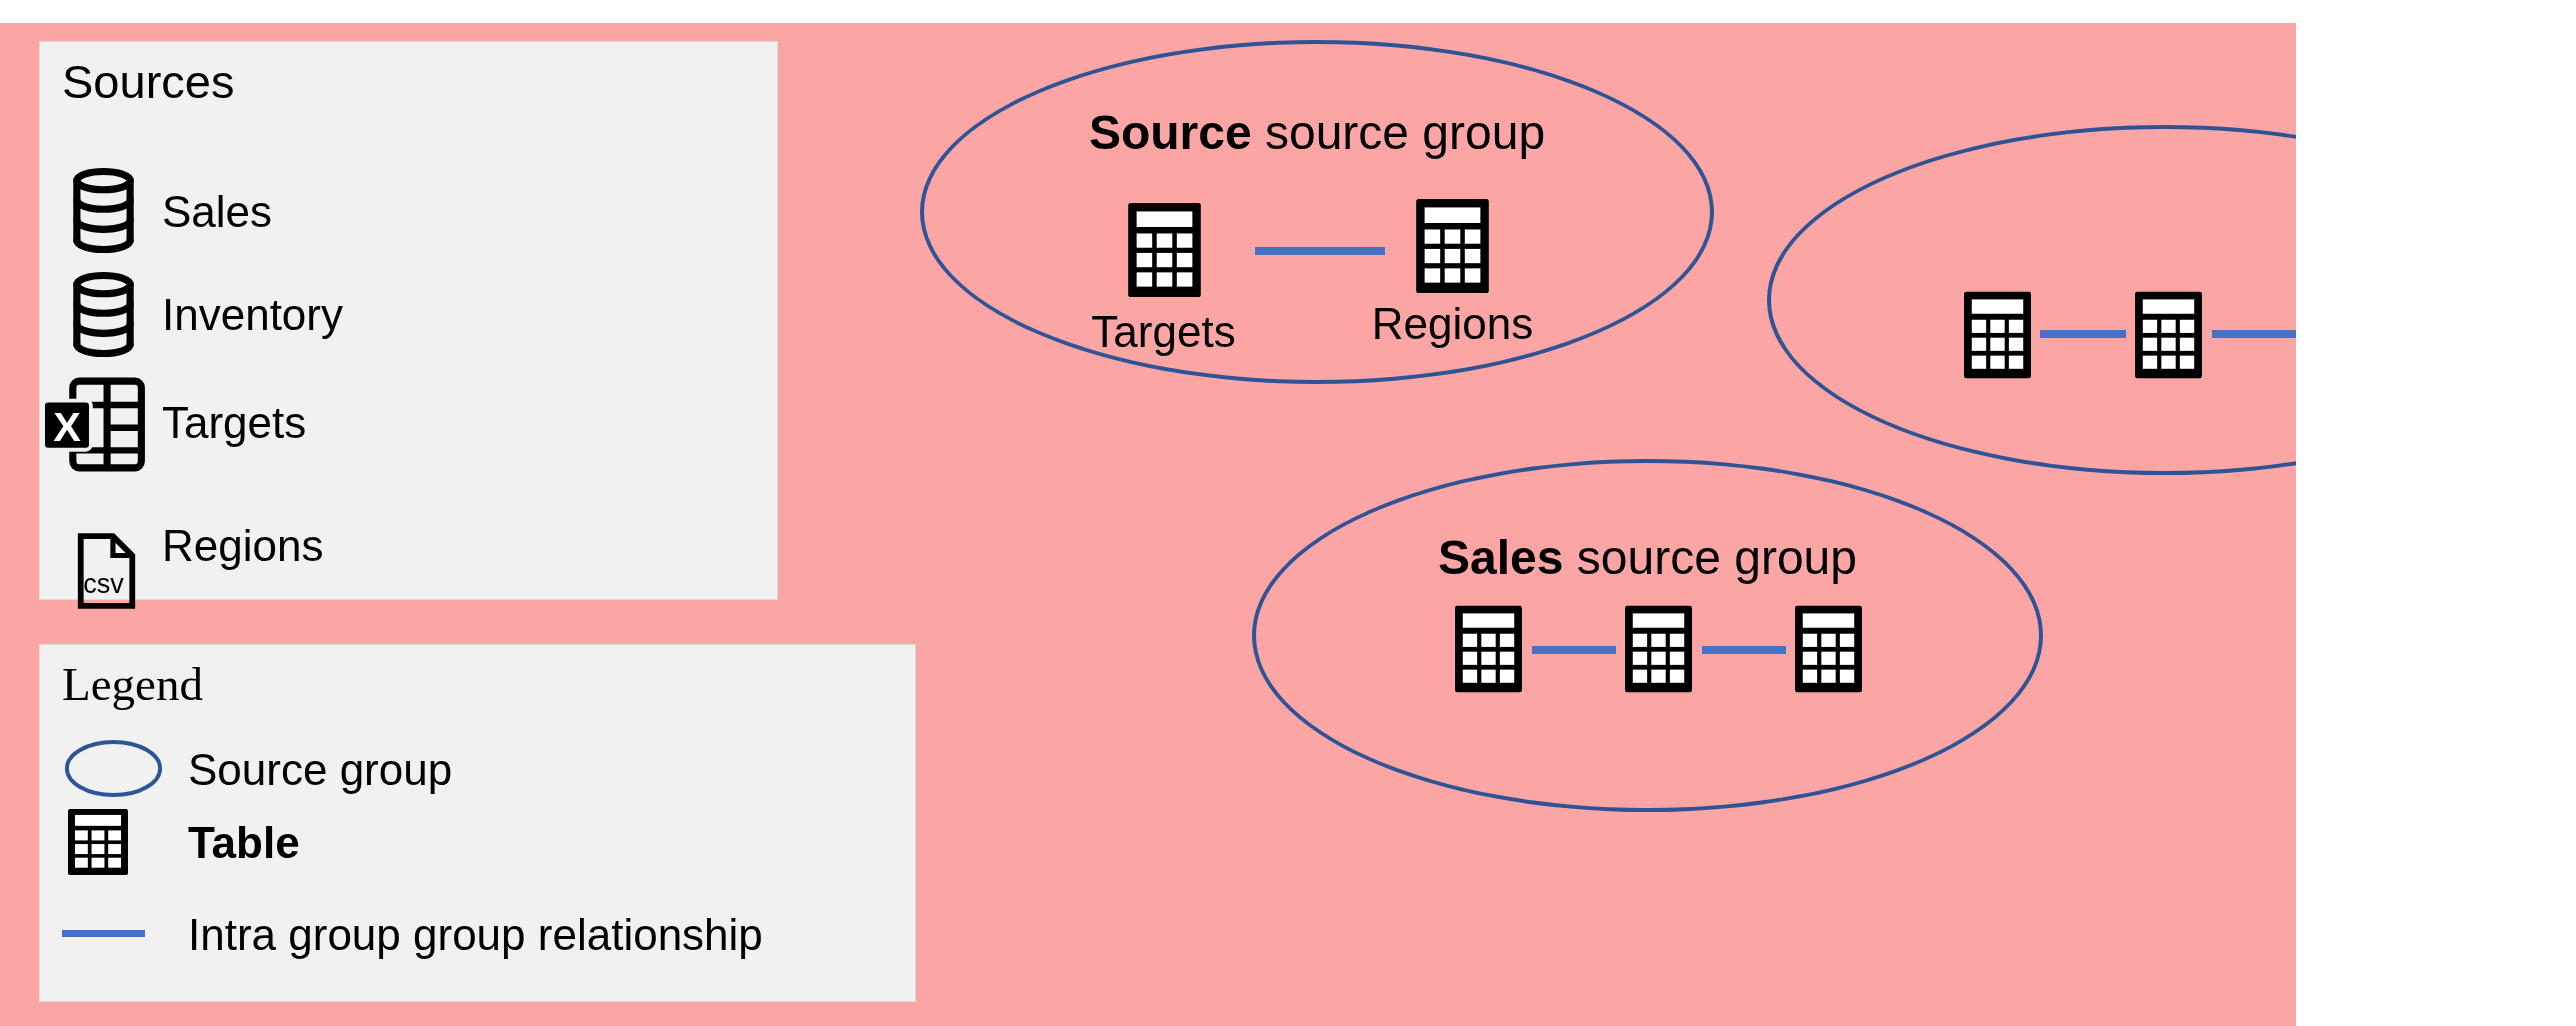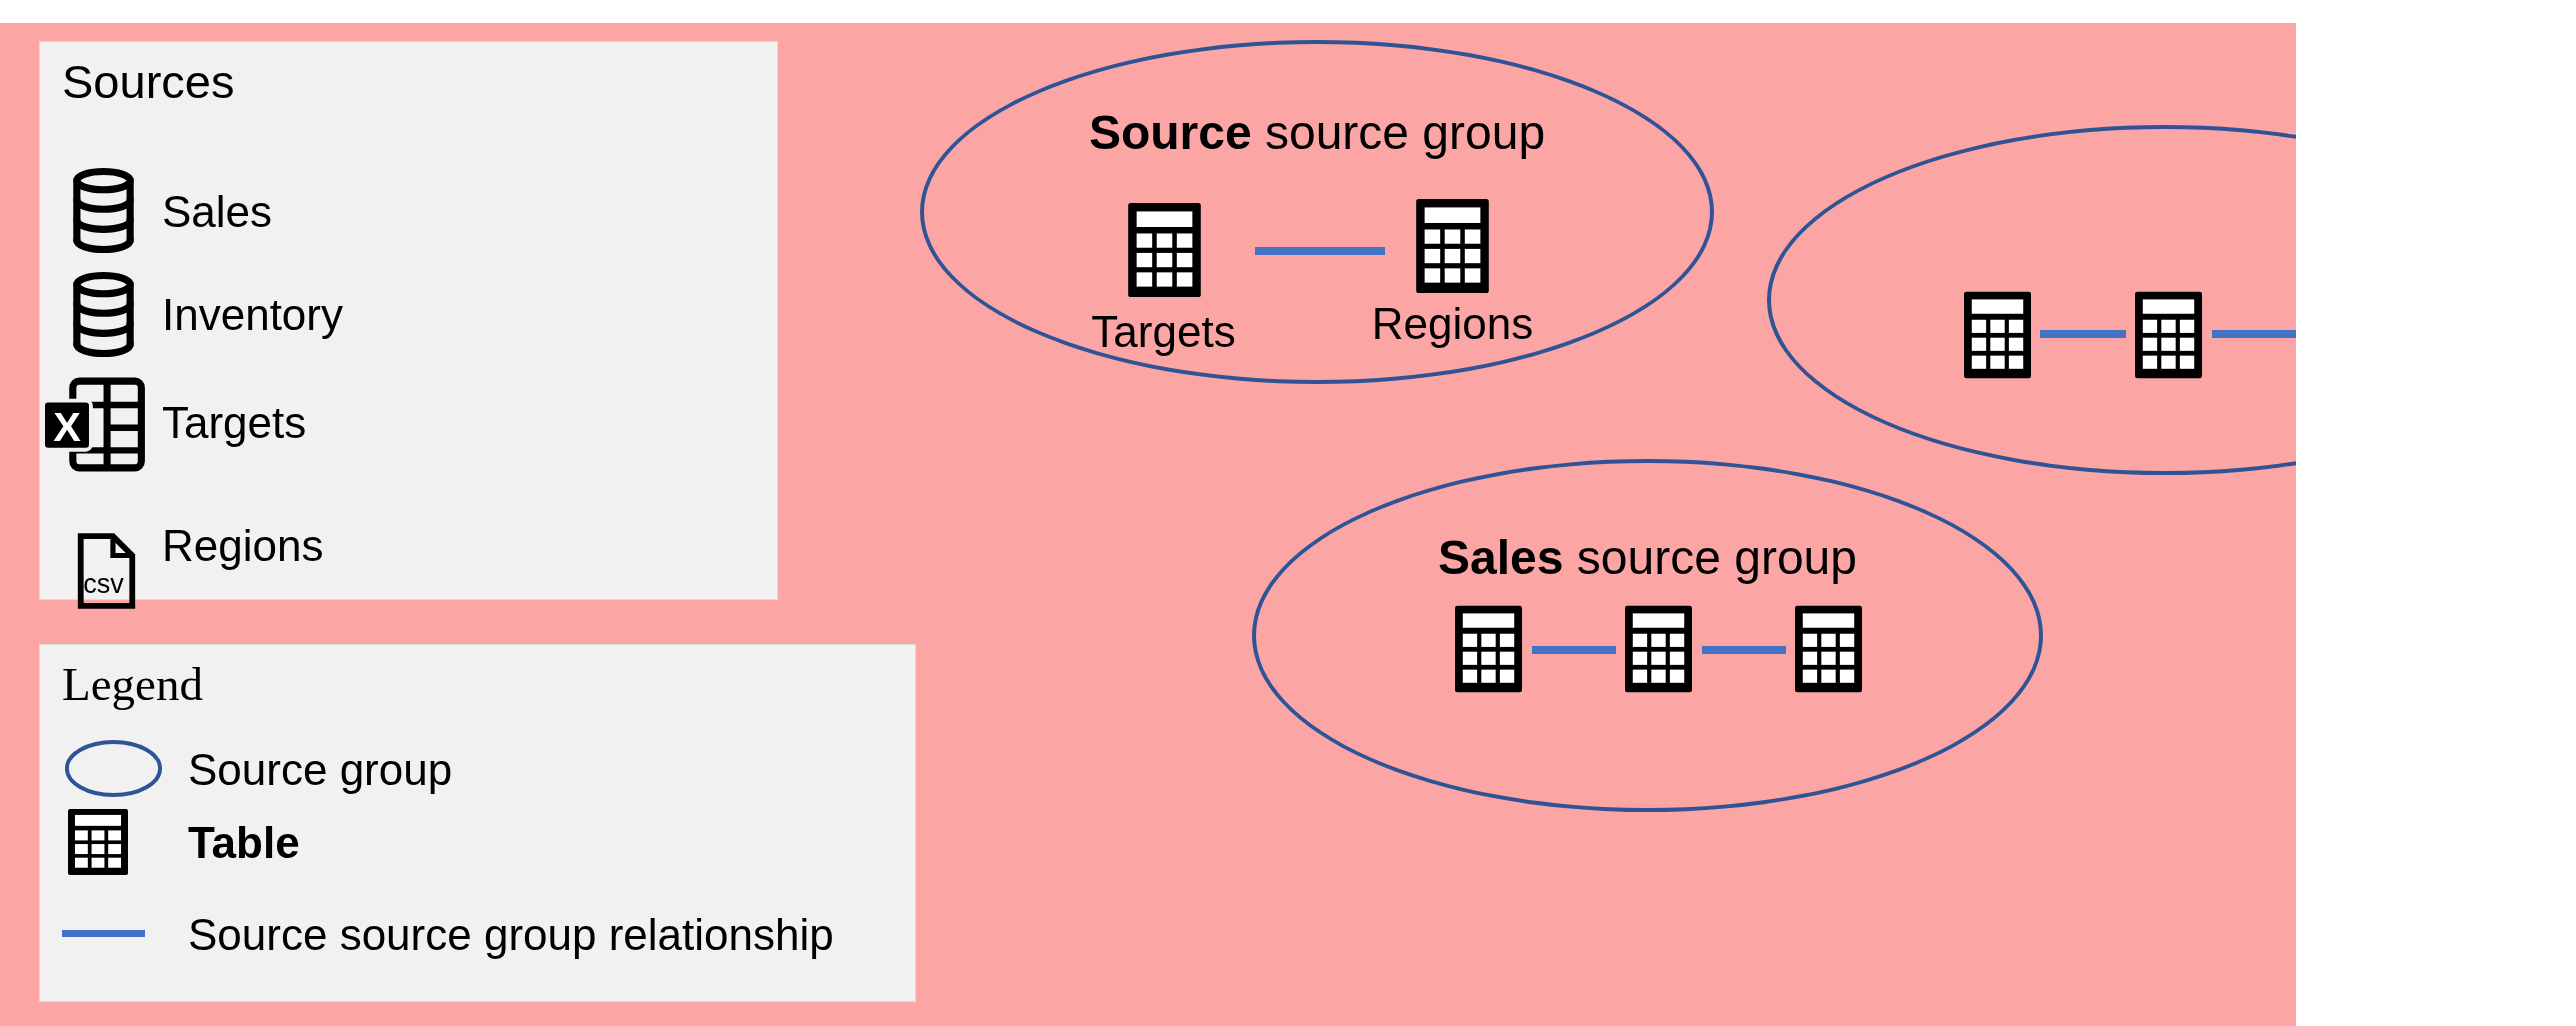--- a/index.html
+++ b/index.html
@@ -141,21 +141,21 @@
         <rect x="44" y="77" width="24" height="22" fill="#FFFFFF"></rect>
         <rect x="75" y="77" width="24" height="22" fill="#FFFFFF"></rect>
       <rect x="13" y="107" width="24" height="22" fill="#FFFFFF"></rect>
         <rect x="44" y="107" width="24" height="22" fill="#FFFFFF"></rect>
         <rect x="75" y="107" width="24" height="22" fill="#FFFFFF"></rect>
     </svg>
   </div>
   <div class="item-label" style="left:188px; top:798px;font-weight:bold;">Table</div>
 
   <div class="rel-line" style="left:62px; top:907px; width:83px; height:7.1px;"></div>
-  <div class="item-label" style="left:188px; top:890px;">Source source group relationship</div>
+  <div class="item-label" style="left:188px; top:890px;">Intra group group relationship</div>
 
   <div class="group-ellipse" style="left:920px; top:17px; width:794px; height:344px;"></div>
   <div class="group-title" style="left:920px; top:86px; width:794px;">
     <span class="bold">Source</span><span> source group</span>
   </div>
 
   <div class="abs" style="left:1128px; top:180px; width:73px; height:94px;">
     <svg width="73" height="94" viewBox="0 0 112 145">
       <rect x="0" y="0" width="112" height="145" rx="4" fill="#000000"></rect>
       <rect x="13" y="13" width="86" height="24" fill="#FFFFFF"></rect>

